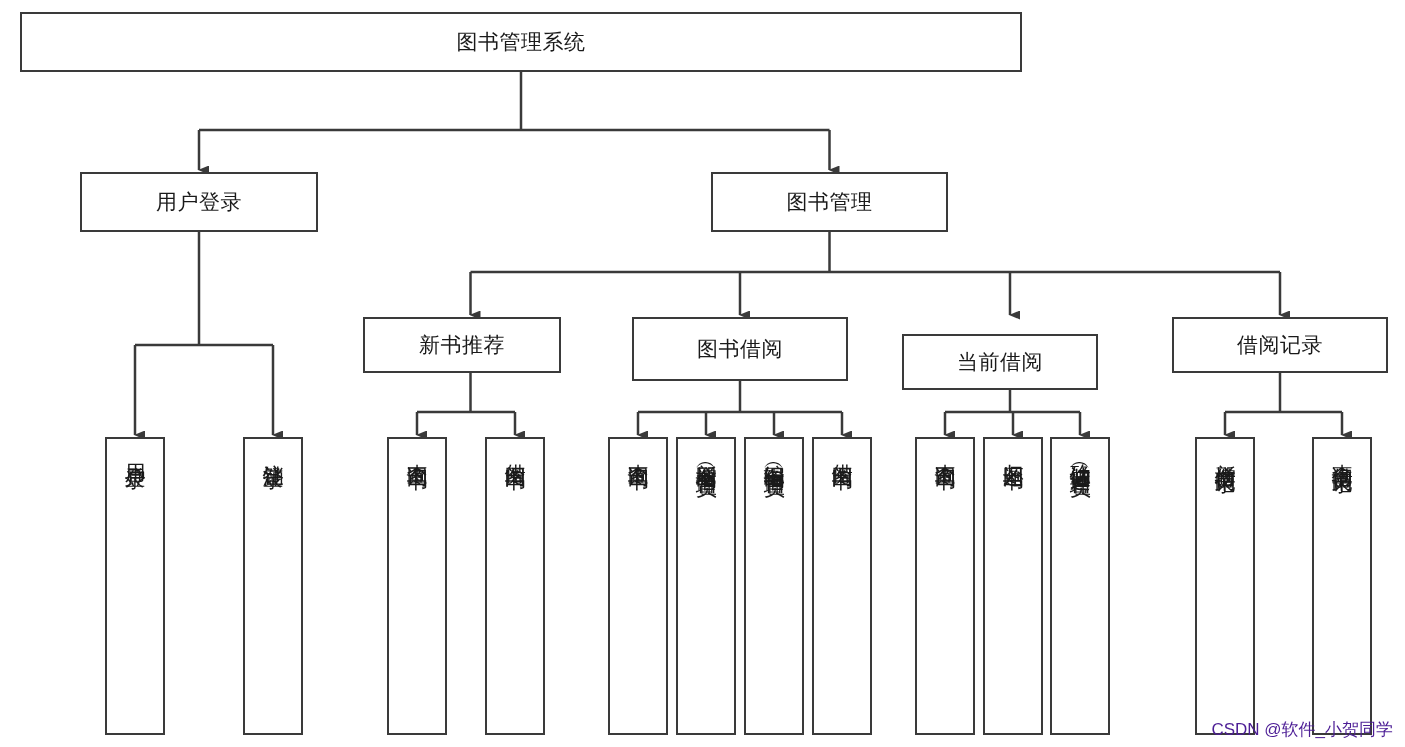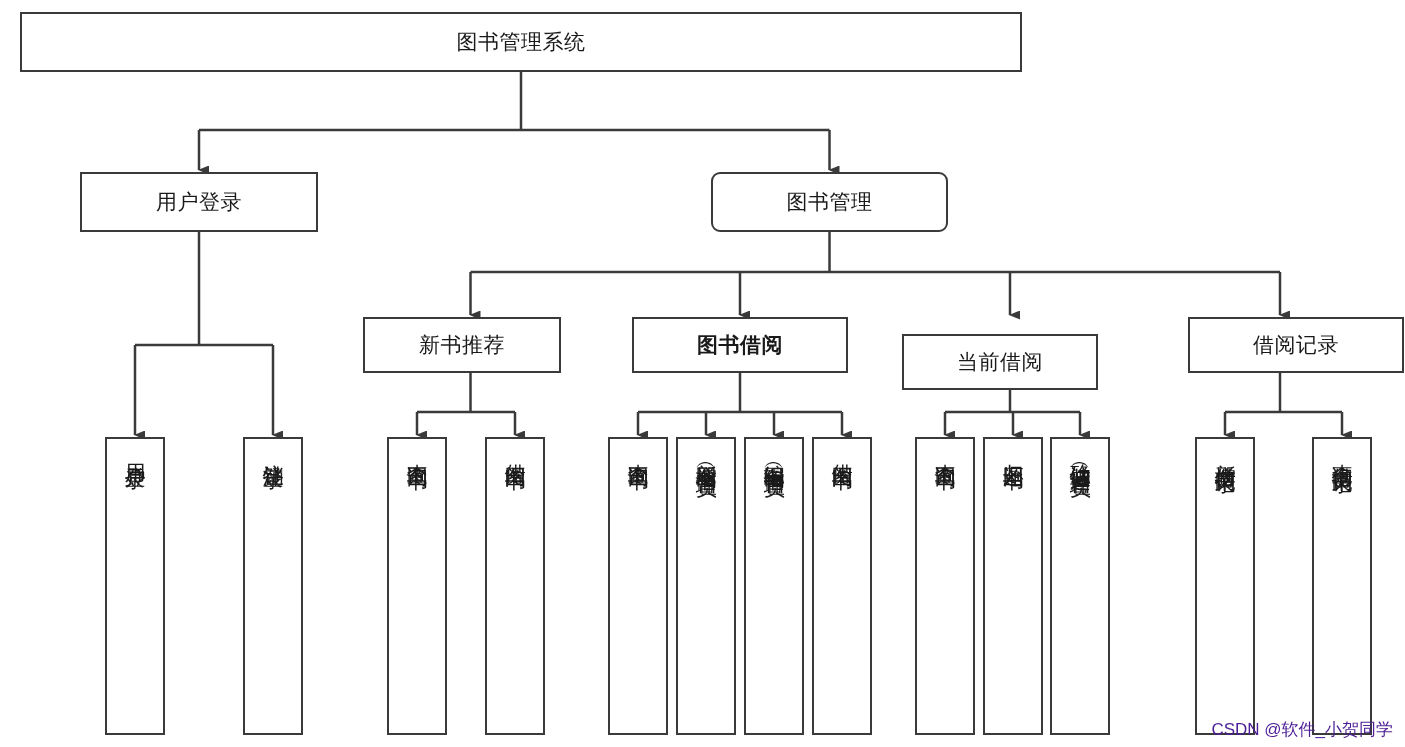--- a/index.html
+++ b/index.html
@@ -120,33 +120,33 @@
       </g>
   </svg>
 
   <div id="nodes-layer">
       <div class="node-box level0" id="box-root" style="left: 20px; top: 12px; width: 1002px; height: 60px;">
         <span class="node-label-h">图书管理系统</span>
       </div>
       <div class="node-box level2" id="box-user-login" style="left: 80px; top: 172px; width: 238px; height: 60px;">
         <span class="node-label-h">用户登录</span>
       </div>
-      <div class="node-box level2" id="box-book-manage" style="left: 711px; top: 172px; width: 237px; height: 60px; border-radius: 9px;">
+      <div class="node-box level2" id="box-book-manage" style="left: 711px; top: 172px; width: 237px; height: 60px;">
         <span class="node-label-h">图书管理</span>
       </div>
       <div class="node-box level3" id="box-new-book-recommend" style="left: 363px; top: 317px; width: 198px; height: 56px;">
         <span class="node-label-h">新书推荐</span>
       </div>
-      <div class="node-box level3" id="box-book-borrow" style="left: 632px; top: 317px; width: 216px; height: 56px; font-weight: bold;">
+      <div class="node-box level3" id="box-book-borrow" style="left: 632px; top: 317px; width: 216px; height: 64px;">
         <span class="node-label-h">图书借阅</span>
       </div>
       <div class="node-box level3" id="box-current-borrow" style="left: 902px; top: 334px; width: 196px; height: 56px;">
         <span class="node-label-h">当前借阅</span>
       </div>
-      <div class="node-box level3" id="box-borrow-record" style="left: 1172px; top: 317px; width: 216px; height: 56px; margin-left: 16px;">
+      <div class="node-box level3" id="box-borrow-record" style="left: 1172px; top: 317px; width: 216px; height: 56px;">
         <span class="node-label-h">借阅记录</span>
       </div>
       <div class="node-box leaf" id="box-leaf-user-login" style="left: 105px; top: 437px; width: 60px; height: 298px;">
         <span class="node-label-v">用户登录</span>
       </div>
       <div class="node-box leaf" id="box-leaf-logout-login" style="left: 243px; top: 437px; width: 60px; height: 298px;">
         <span class="node-label-v">注销登录</span>
       </div>
       <div class="node-box leaf" id="box-leaf-query-book-rec" style="left: 387px; top: 437px; width: 60px; height: 298px;">
         <span class="node-label-v">查询图书</span>

